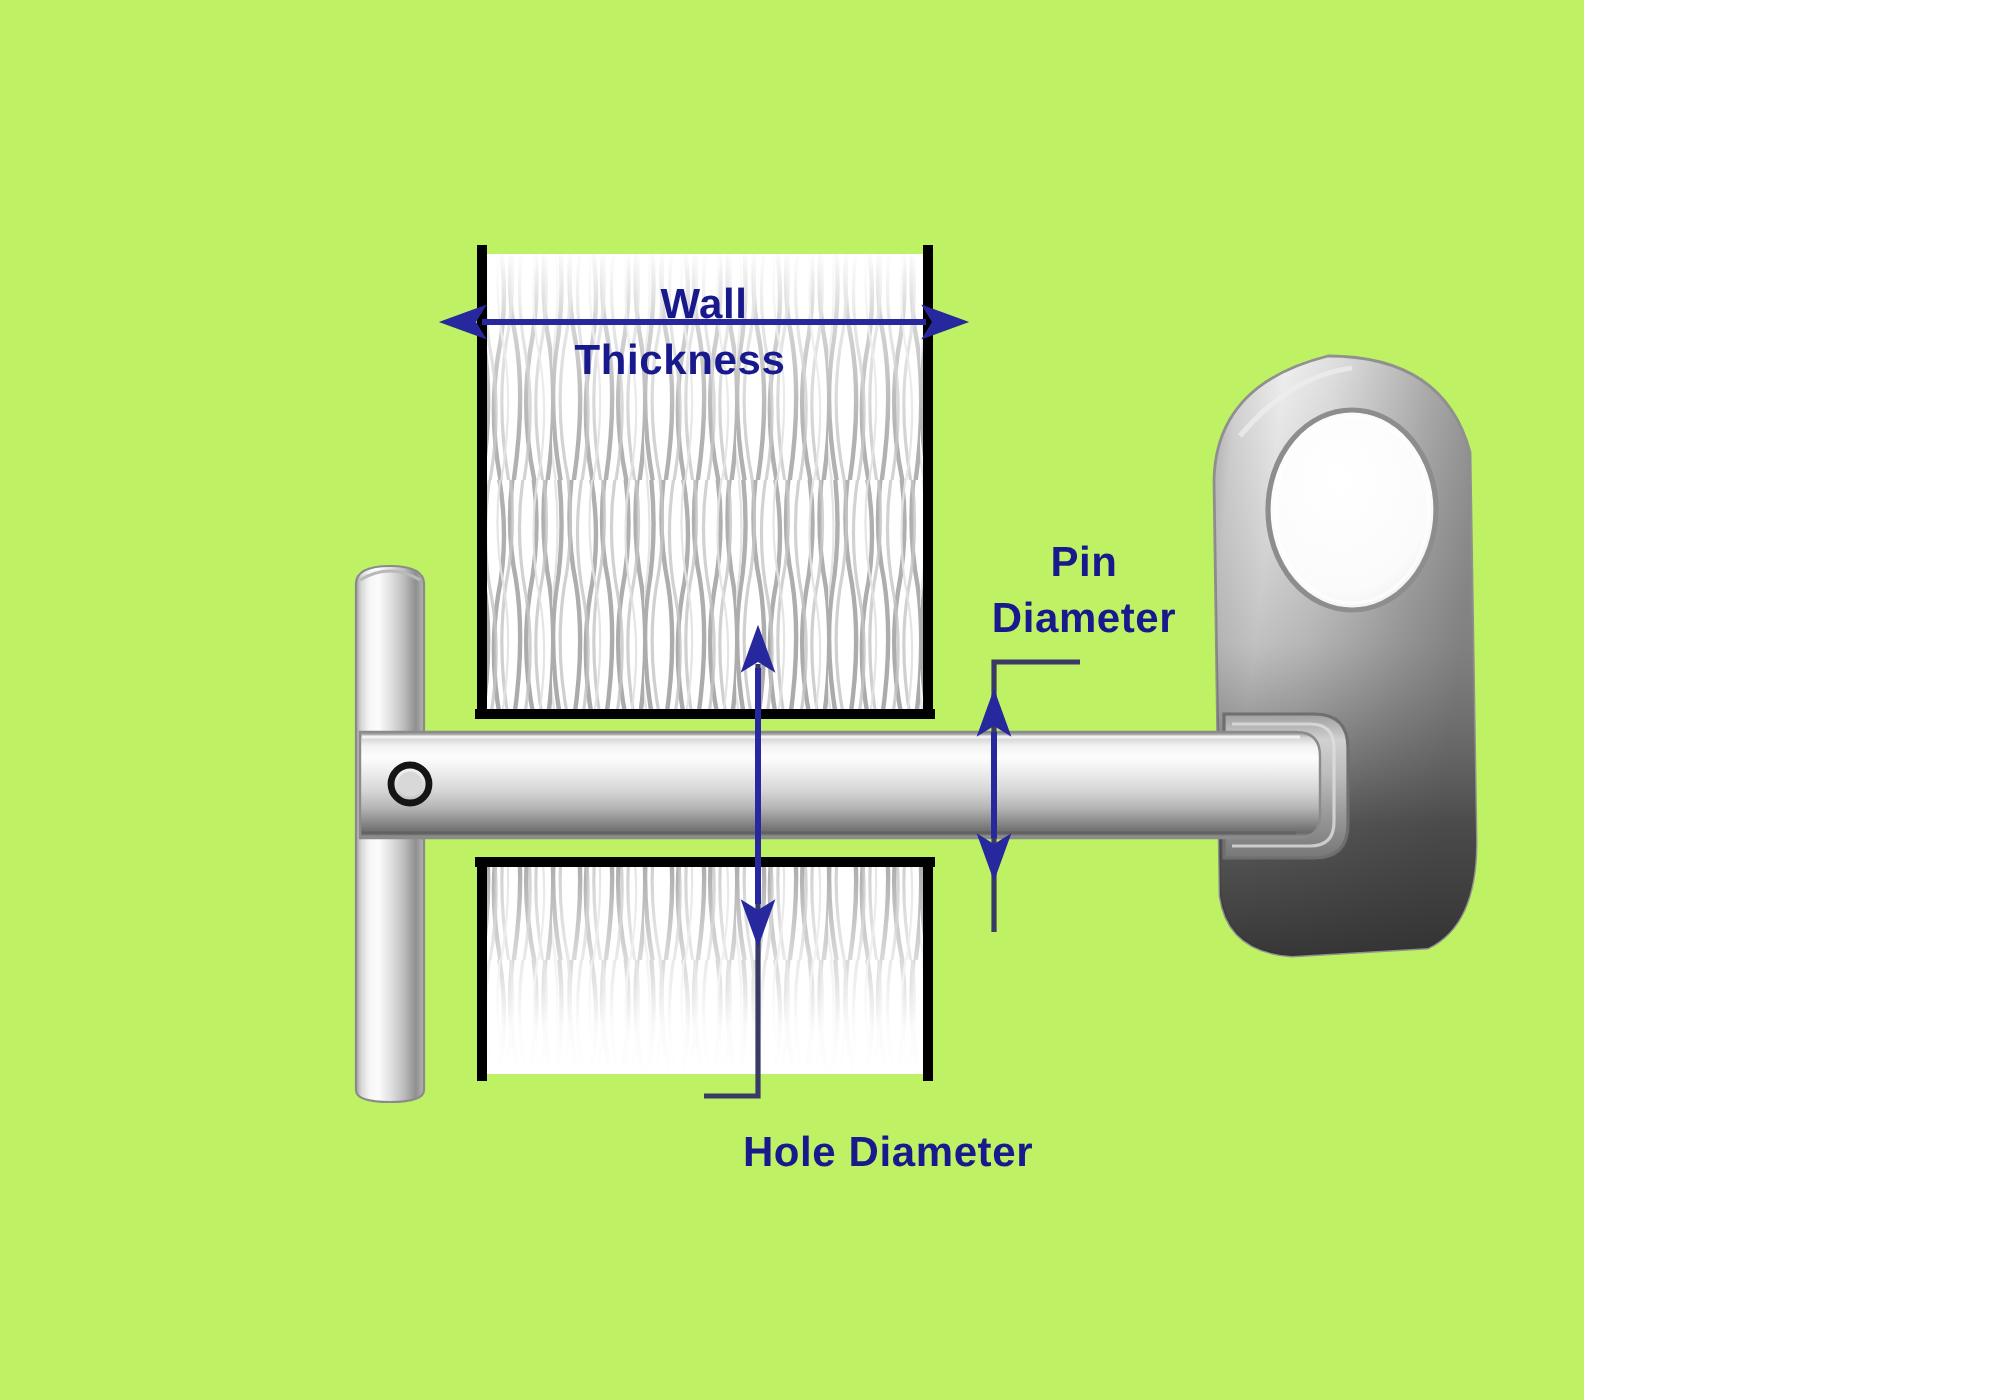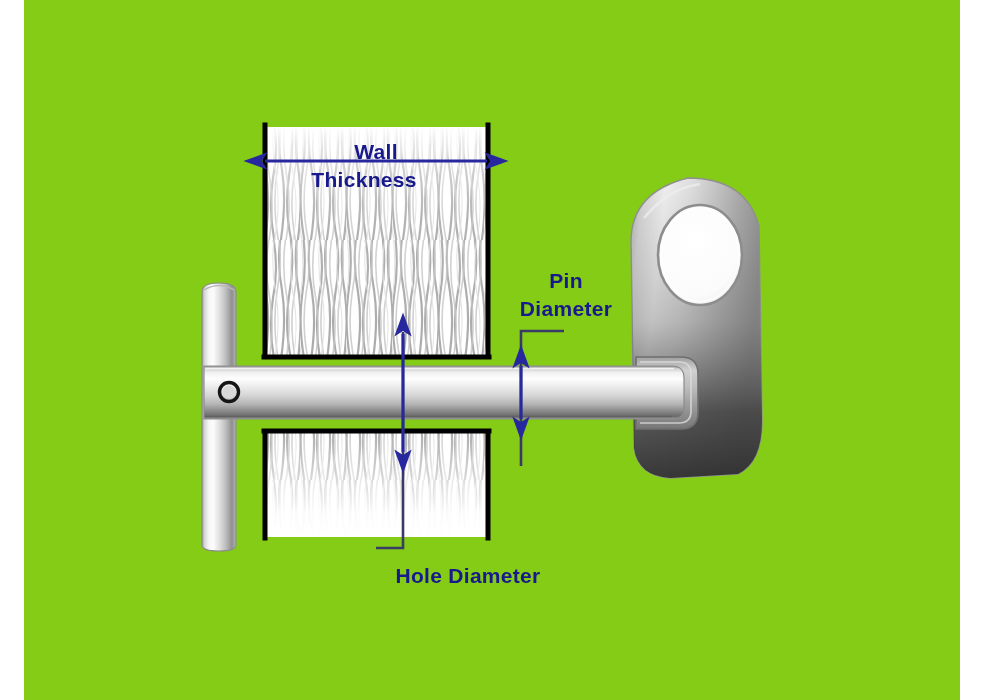--- a/index.html
+++ b/index.html
@@ -9,24 +9,23 @@
     background: #ffffff;
   }
   body {
     width: 1000px;
     height: 700px;
     font-family: "Liberation Sans", sans-serif;
     overflow: hidden;
   }
   #canvas-wrap {
     position: relative;
-    width: 936px;
+    width: 792px;
     height: 700px;
-    background: #84cc16;
-    margin-left: 24px;
+    background: #bef264;
   }
   svg#diagram {
     display: block;
     width: 1000px;
     height: 700px;
   }
   .dim-label {
     font-family: "Liberation Sans", sans-serif;
     font-weight: bold;
     font-size: 21px;

